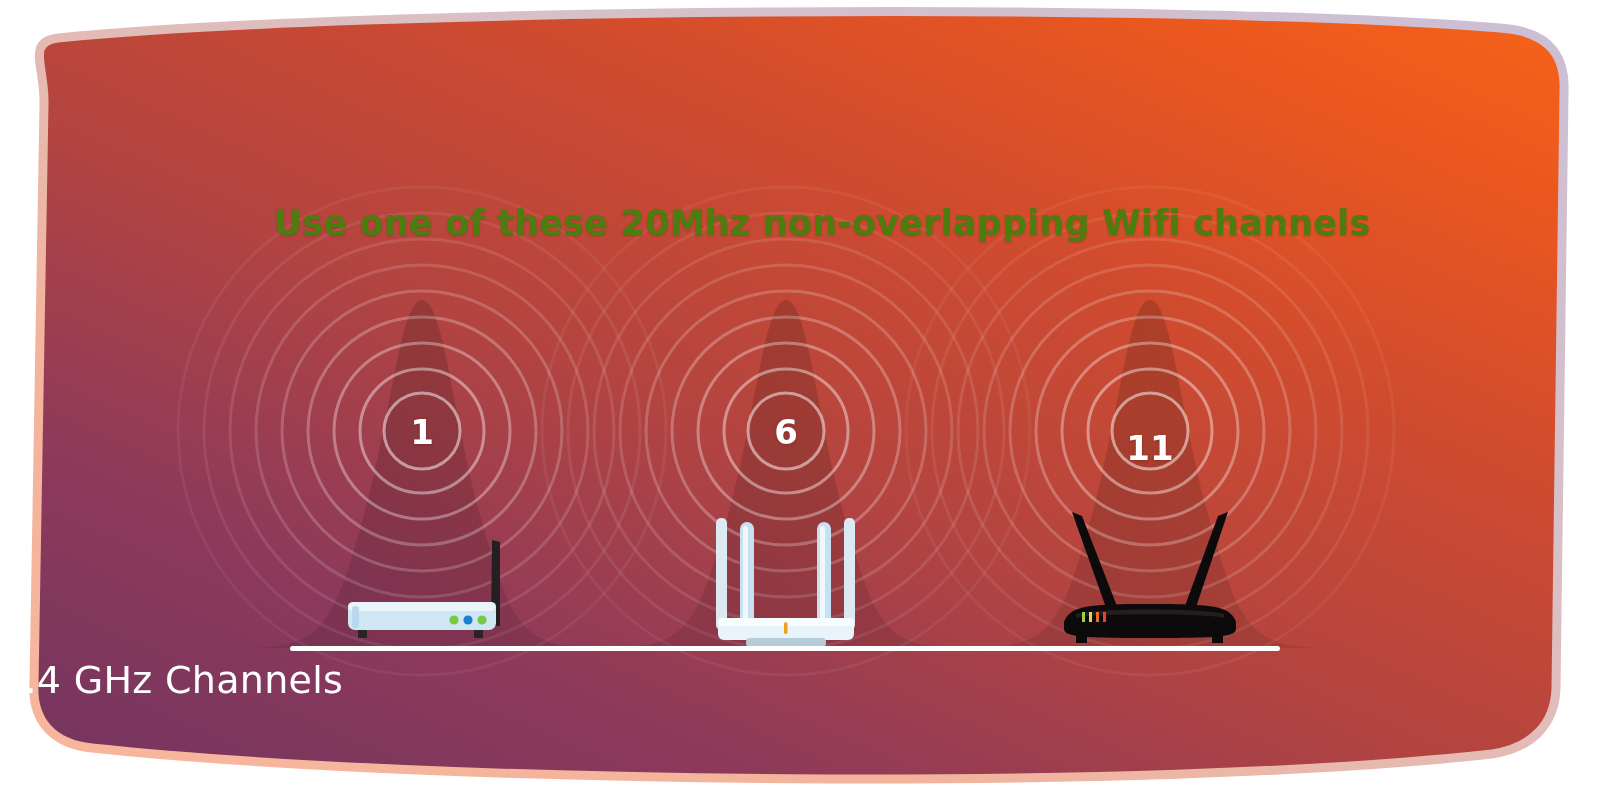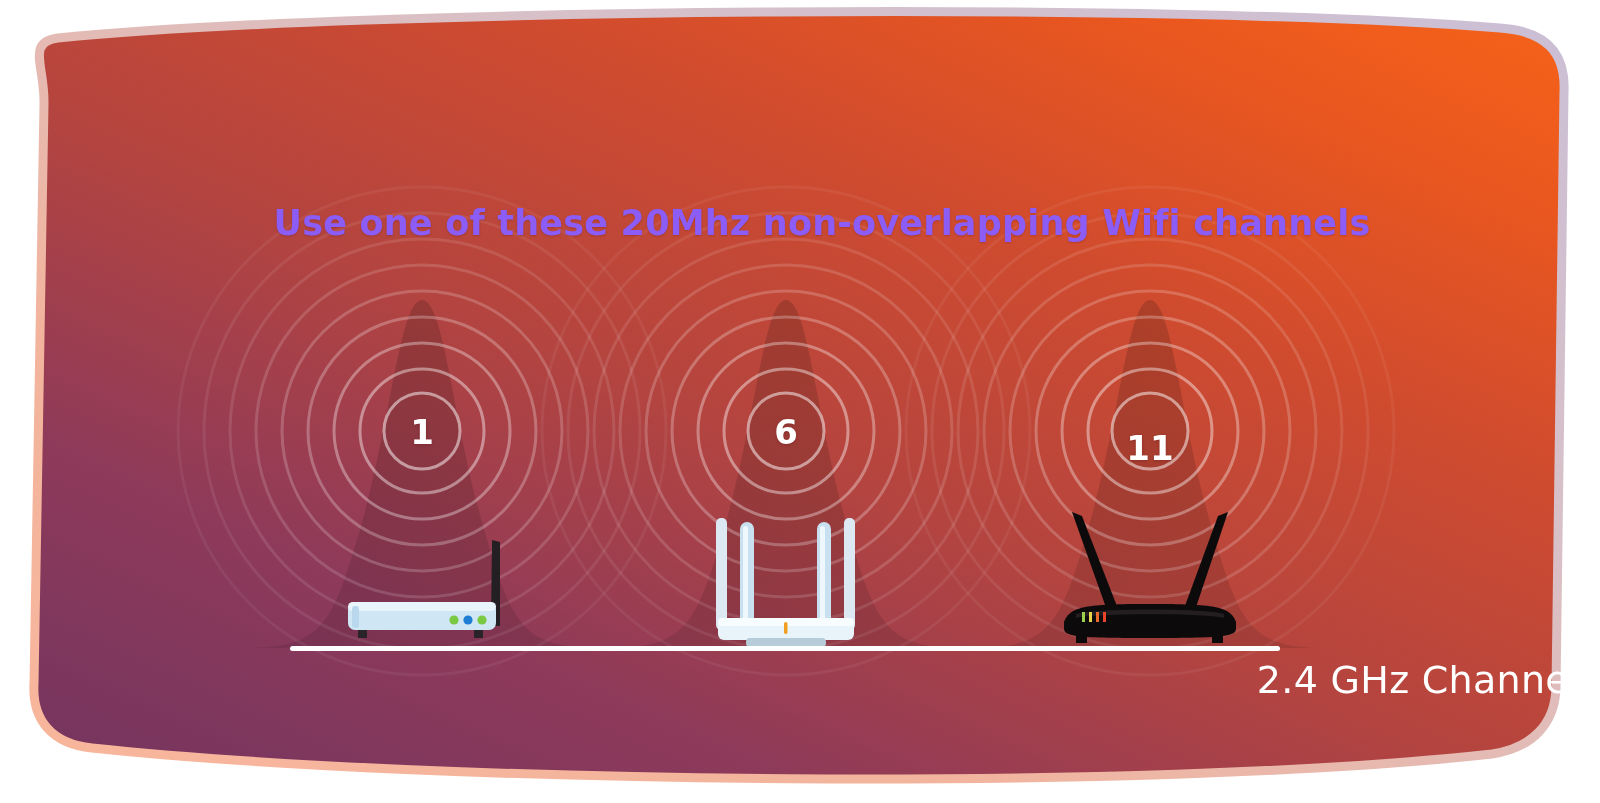--- a/index.html
+++ b/index.html
@@ -9,41 +9,41 @@
   #stage{position:relative;width:1600px;height:803px;}
 
   .layer{position:absolute;inset:0;}
   .layer svg{display:block;width:1600px;height:803px;}
 
   
   .overlay{position:absolute;inset:0;pointer-events:none;}
 
   .title{
     position:absolute;left:0;right:0;top:203px;
-    text-align:center;color:#8b5cf6;
+    text-align:center;color:#4d7c0f;
     font-size:35px;letter-spacing:.2px;white-space:nowrap;
     text-shadow:0 1px 2px rgba(90,20,20,.25);
     padding-left:44px;
   }
   .title .t-light{font-weight:600;}
   .title .t-bold{font-weight:800;}
 
   .chanlabel{
     position:absolute;color:#ffffff;font-weight:800;
     font-size:34px;text-align:center;width:120px;
     transform:translate(-50%,-50%);
     text-shadow:0 1px 3px rgba(80,15,15,.3);
   }
   .chanlabel.c1{left:422px;top:432px;}
   .chanlabel.c6{left:786px;top:432px;}
   .chanlabel.c11{left:1150px;top:448px;}
 
   .caption{
     position:absolute;left:0;right:0;top:658px;
-    text-align:right;color:#ffffff;
+    text-align:left;color:#ffffff;
     font-size:38px;font-weight:400;letter-spacing:.3px;
   }
 </style>
 </head>
 <body>
 
 <div id="stage">
 
   <div class="layer">
     <svg viewBox="0 0 1600 803" xmlns="http://www.w3.org/2000/svg">

